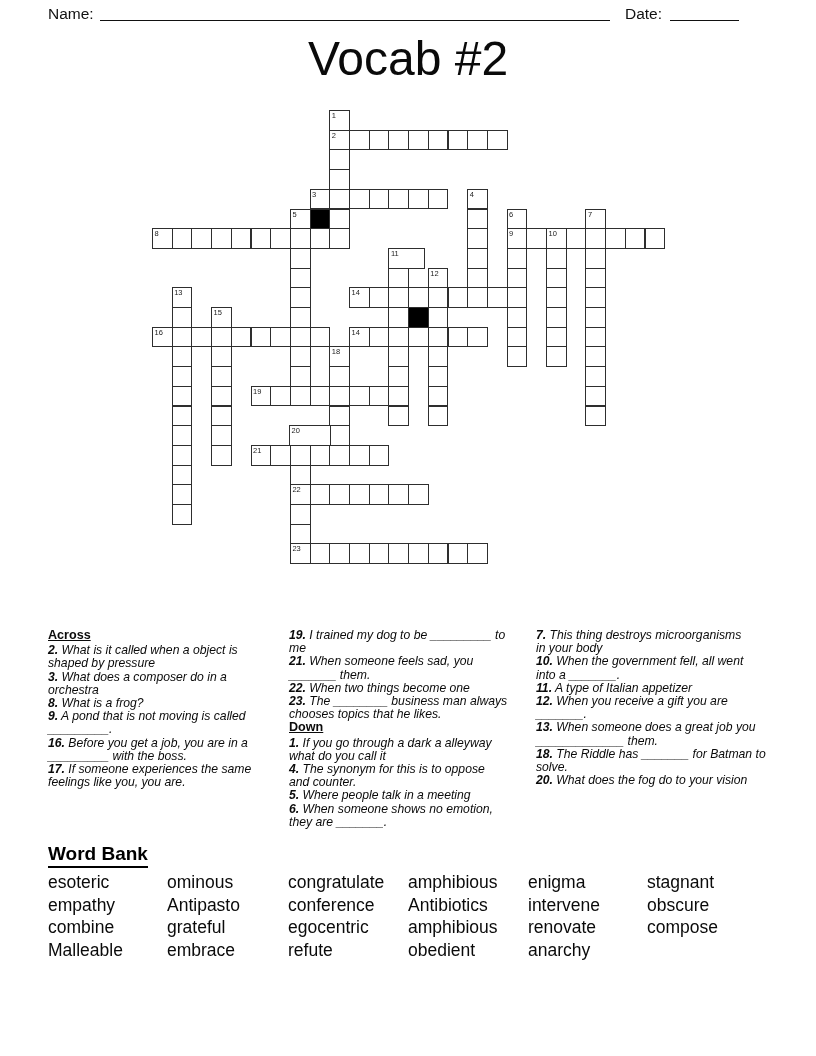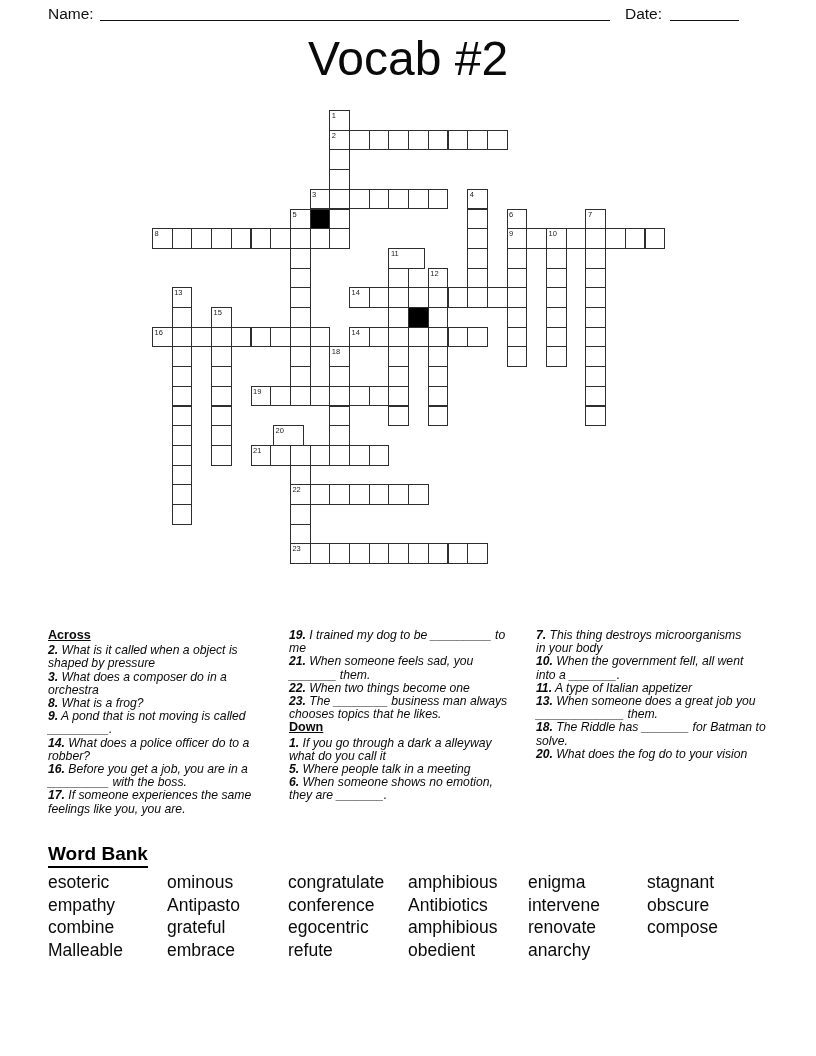--- a/index.html
+++ b/index.html
@@ -212,21 +212,21 @@
       <div class="cell" style="left: 177.3px; top: 295.5px; width: 20.7px; height: 20.7px;"></div>
       <div class="cell" style="left: 177.3px; top: 315.2px; width: 20.7px; height: 20.7px;"></div>
       <div class="cell" style="left: 177.3px; top: 334.9px; width: 20.7px; height: 20.7px;"></div>
       <div class="cell" style="left: 98.5px; top: 275.8px; width: 20.7px; height: 20.7px;">
         <span class="num">19</span>
       </div>
       <div class="cell" style="left: 118.2px; top: 275.8px; width: 20.7px; height: 20.7px;"></div>
       <div class="cell" style="left: 157.6px; top: 275.8px; width: 20.7px; height: 20.7px;"></div>
       <div class="cell" style="left: 197px; top: 275.8px; width: 20.7px; height: 20.7px;"></div>
       <div class="cell" style="left: 216.7px; top: 275.8px; width: 20.7px; height: 20.7px;"></div>
-      <div class="cell" style="left: 121px; top: 315.2px; width: 31px; height: 20.7px;">
+      <div class="cell" style="left: 137px; top: 315.2px; width: 42px; height: 20.7px;">
         <span class="num">20</span>
       </div>
       <div class="cell" style="left: 137.9px; top: 334.9px; width: 20.7px; height: 20.7px;"></div>
       <div class="cell" style="left: 137.9px; top: 354.6px; width: 20.7px; height: 20.7px;"></div>
       <div class="cell" style="left: 137.9px; top: 374.3px; width: 20.7px; height: 20.7px;">
         <span class="num">22</span>
       </div>
       <div class="cell" style="left: 137.9px; top: 394px; width: 20.7px; height: 20.7px;"></div>
       <div class="cell" style="left: 137.9px; top: 413.7px; width: 20.7px; height: 20.7px;"></div>
       <div class="cell" style="left: 137.9px; top: 433.4px; width: 20.7px; height: 20.7px;">
@@ -260,48 +260,50 @@
 
   <div class="clue-col" style="left:48px;width:240px;">
       <div class="clue-header">Across</div>
       <div class="clue"><b>2.</b> What is it called when a object is
 shaped by pressure</div>
       <div class="clue"><b>3.</b> What does a composer do in a
 orchestra</div>
       <div class="clue"><b>8.</b> What is a frog?</div>
       <div class="clue"><b>9.</b> A pond that is not moving is called
 _________.</div>
-      <div class="clue"><b>14.</b> What does a police officer do to a
-robber?</div>
       <div class="clue"><b>16.</b> Before you get a job, you are in a
 _________ with the boss.</div>
       <div class="clue"><b>17.</b> If someone experiences the same
 feelings like you, you are.</div>
     </div>
   <div class="clue-col" style="left:289px;width:242px;">
       <div class="clue"><b>19.</b> I trained my dog to be _________ to
 me</div>
       <div class="clue"><b>21.</b> When someone feels sad, you
 _______ them.</div>
       <div class="clue"><b>22.</b> When two things become one</div>
       <div class="clue"><b>23.</b> The ________ business man always
 chooses topics that he likes.</div>
       <div class="clue-header">Down</div>
       <div class="clue"><b>1.</b> If you go through a dark a alleyway
 what do you call it</div>
+      <div class="clue"><b>4.</b> The synonym for this is to oppose
+and counter.</div>
       <div class="clue"><b>5.</b> Where people talk in a meeting</div>
       <div class="clue"><b>6.</b> When someone shows no emotion,
 they are _______.</div>
     </div>
   <div class="clue-col" style="left:536px;width:250px;">
       <div class="clue"><b>7.</b> This thing destroys microorganisms
 in your body</div>
       <div class="clue"><b>10.</b> When the government fell, all went
 into a _______.</div>
       <div class="clue"><b>11.</b> A type of Italian appetizer</div>
+      <div class="clue"><b>12.</b> When you receive a gift you are
+_______.</div>
       <div class="clue"><b>13.</b> When someone does a great job you
 _____________ them.</div>
       <div class="clue"><b>18.</b> The Riddle has _______ for Batman to
 solve.</div>
       <div class="clue"><b>20.</b> What does the fog do to your vision</div>
     </div>
 
   <div class="wb-title">Word Bank</div>
   <div class="wb-grid">
       <div class="wb-word">esoteric</div>

